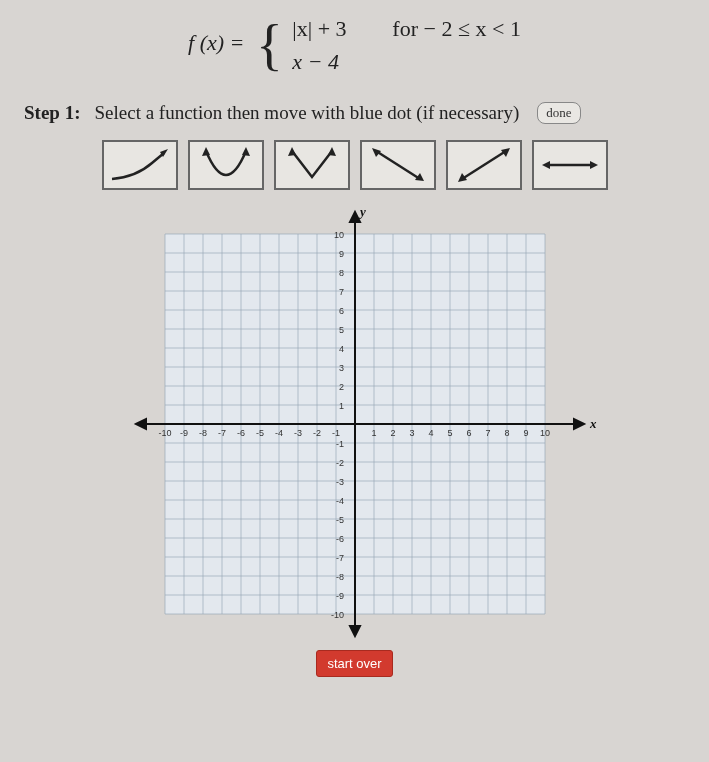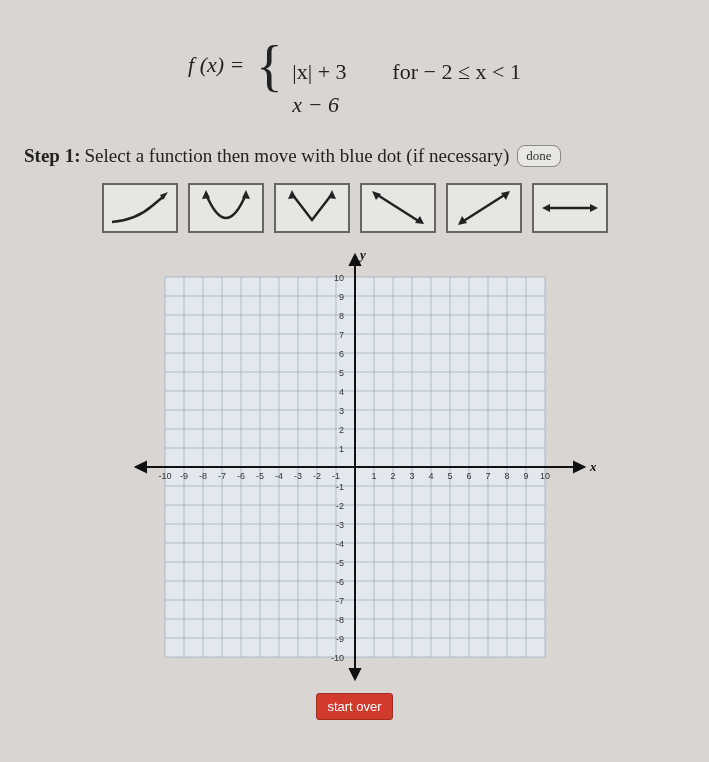--- a/index.html
+++ b/index.html
@@ -15,30 +15,29 @@
       text-align: center;
       padding: 12px 20px 18px;
       font-size: 22px;
     }
     .equation .fn { font-style: italic; }
     .equation .brace { font-size: 56px; display: inline-block; vertical-align: middle; line-height: 0.9; margin-right: 4px; margin-left: 6px; font-family: 'Times New Roman', serif; }
     .equation .cases {
       display: inline-block;
       vertical-align: middle;
       text-align: left;
-      margin-top: 43px;
     }
     .equation .row { display: flex; gap: 22px; line-height: 1.5; }
     .equation .expr { width: 78px; }
     .step-row {
       padding: 6px 24px 10px;
       font-size: 19px;
       display: flex;
       align-items: center;
-      gap: 4px;
+      gap: 14px;
     }
     .step-row .bold { font-weight: 600; }
     .done-btn {
       border: 1px solid #888;
       background: #e9e7e3;
       border-radius: 8px;
       padding: 2px 8px;
       font-size: 13px;
       color: #333;
       font-family: inherit;
@@ -92,21 +91,21 @@
 
 <div class="equation">
   <span class="fn">f (x) = </span>
   <span class="brace">{</span>
   <span class="cases">
     <span class="row">
       <span class="expr">|x| + 3</span>
       <span>for  − 2 ≤ x &lt; 1</span>
     </span>
     <span class="row">
-      <span class="expr fn">x − 6</span>
+      <span class="expr fn">x − 4</span>
     </span>
   </span>
 </div>
 
 <div class="step-row">
   <span class="bold">Step 1:</span>
   <span> Select a function then move with blue dot (if necessary) </span>
   <button class="done-btn">done</button>
 </div>
 

